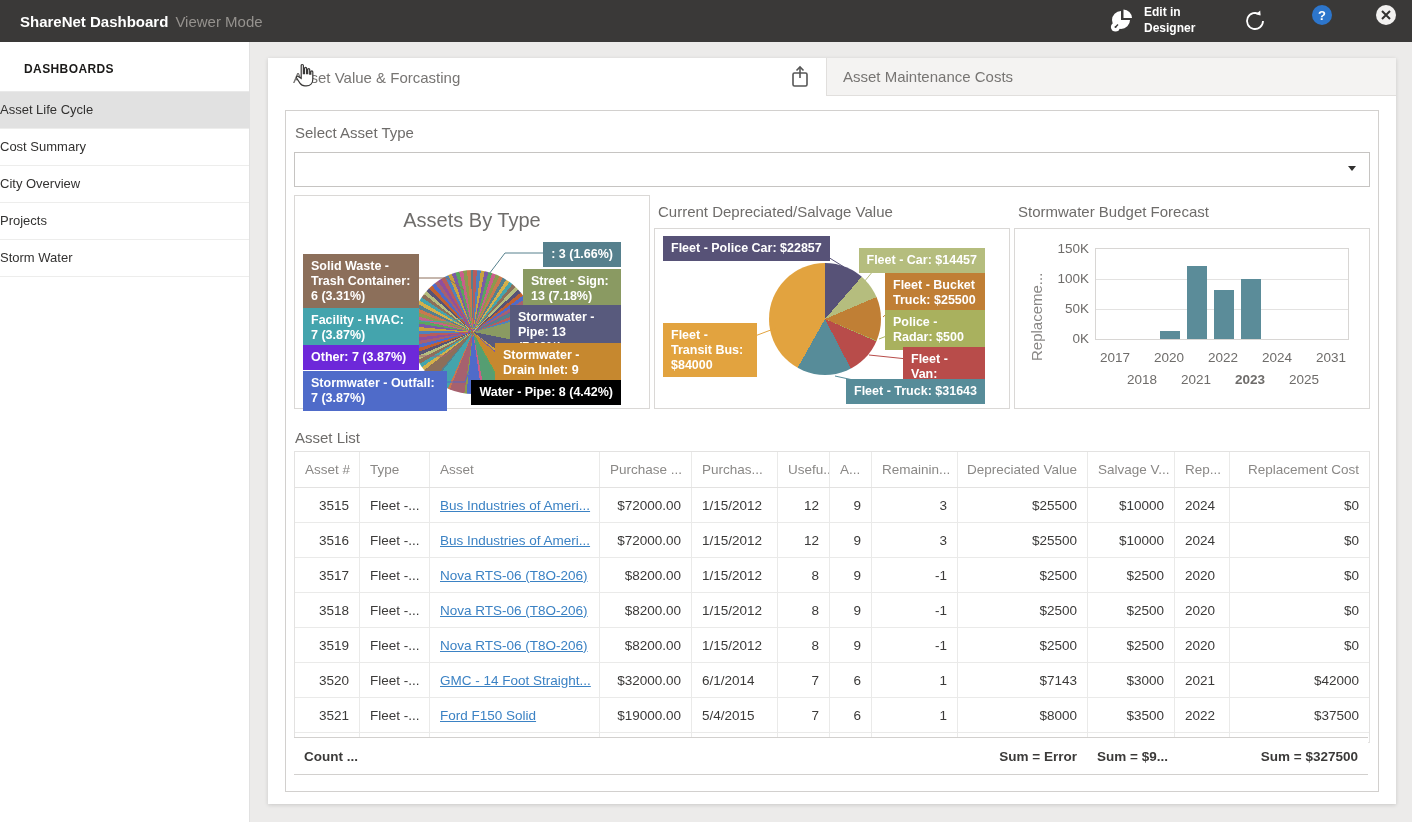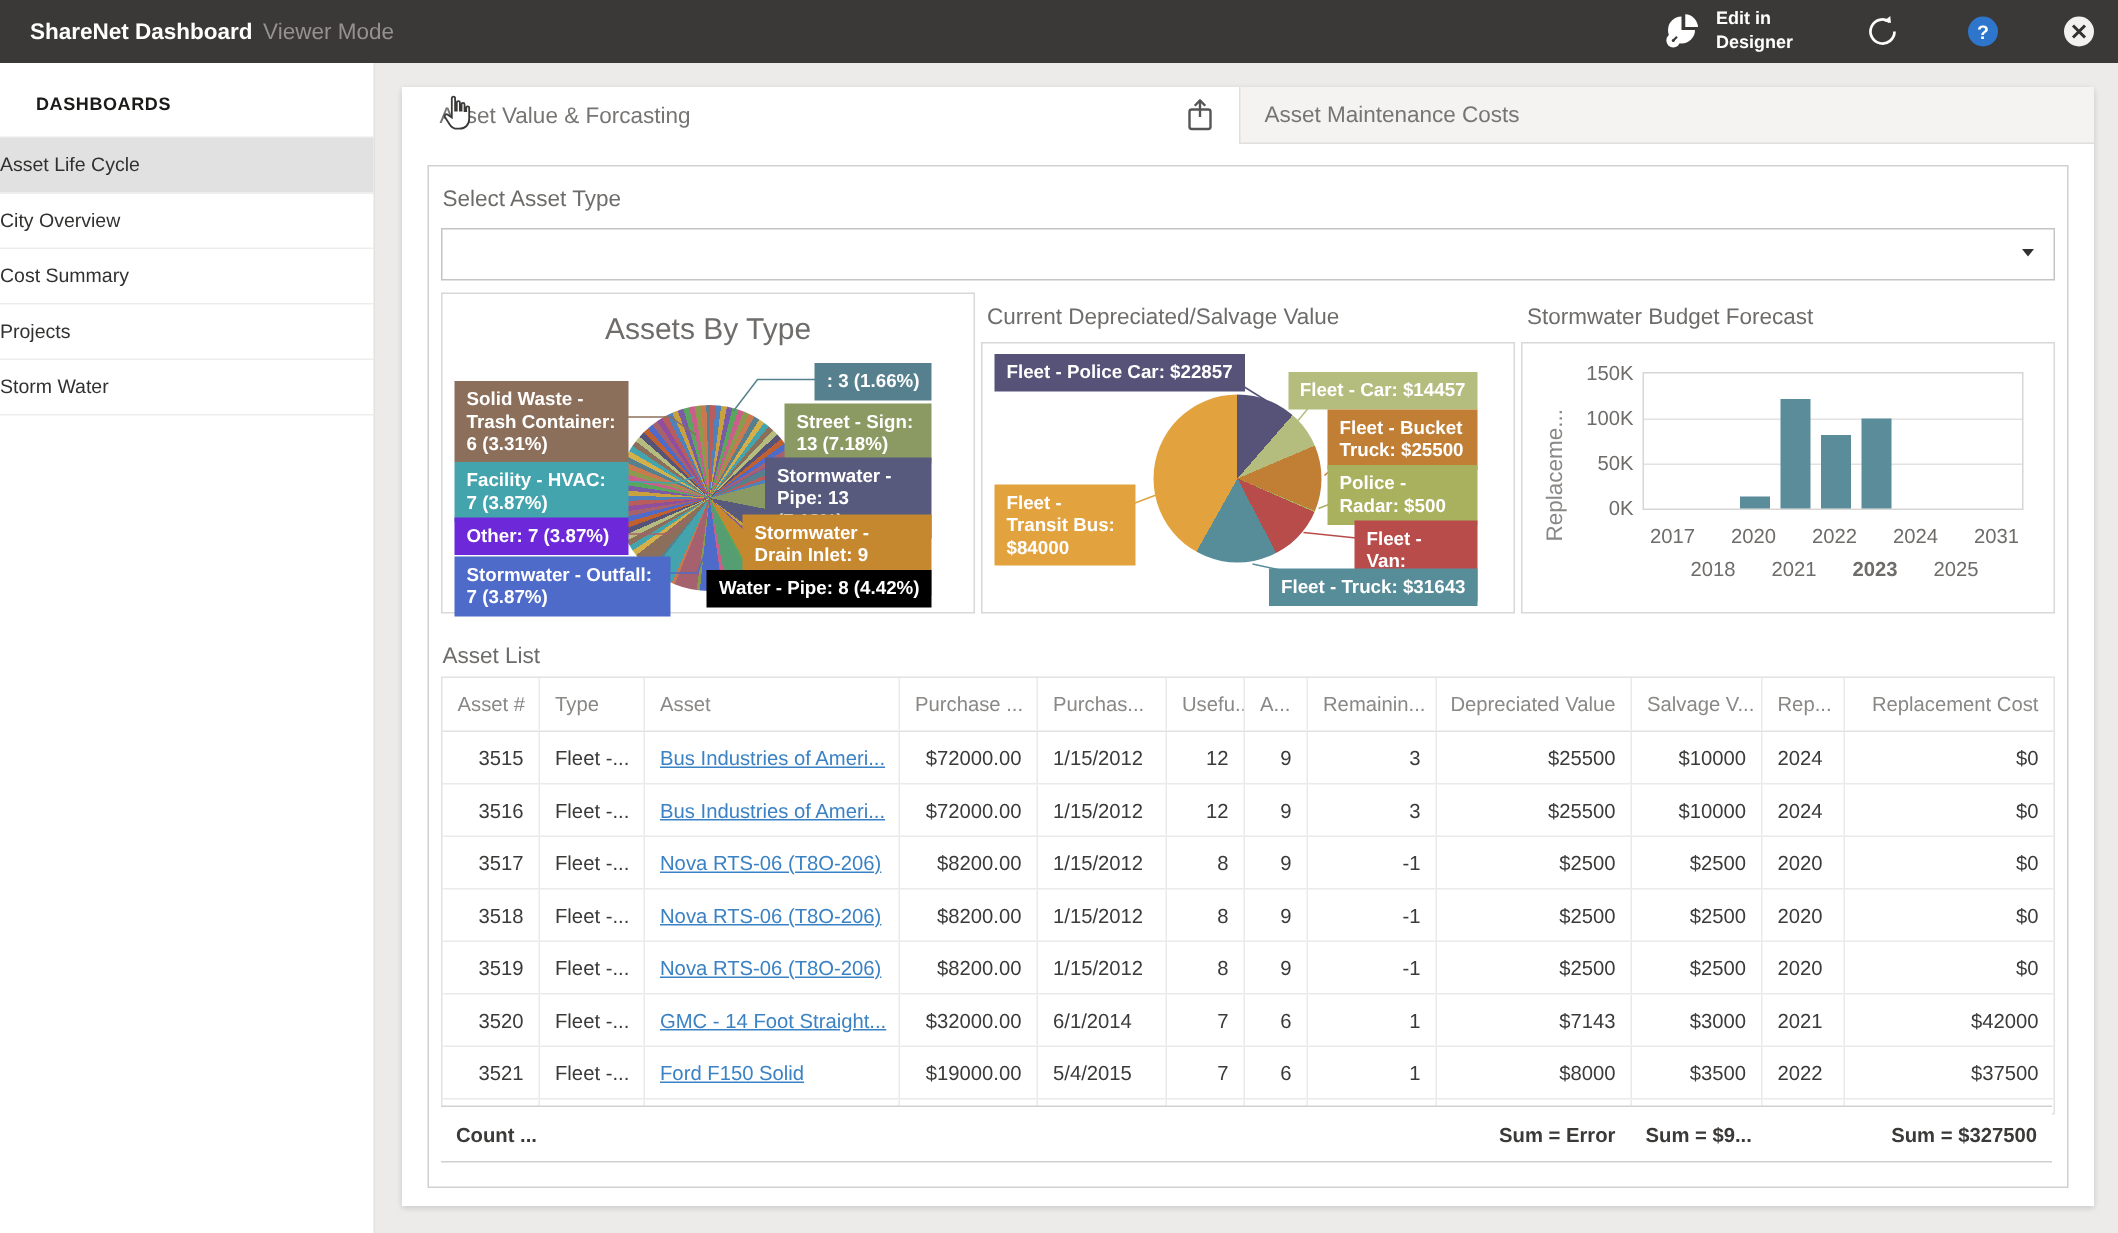--- a/index.html
+++ b/index.html
@@ -4,21 +4,21 @@
 <style>
   html,body{margin:0;padding:0;}
   body{width:1412px;height:822px;position:relative;overflow:hidden;background:#fff;
        font-family:"Liberation Sans","DejaVu Sans",sans-serif;color:#3b3a39;}
 
   
   .topbar{position:absolute;top:0;left:0;width:1412px;height:42px;background:#3a3938;
           display:flex;align-items:center;z-index:20;}
   .tb-title{margin-left:20px;font-size:15px;font-weight:bold;color:#fff;white-space:nowrap;}
   .tb-mode{margin-left:7px;font-size:15px;color:#95928e;}
-  .tb-right{margin-left:auto;display:flex;align-items:center;margin-right:16px;}
+  .tb-right{margin-left:auto;display:flex;margin-right:16px;}
   .tb-edit{display:flex;align-items:center;gap:9px;color:#fff;cursor:default;}
   .tb-edit-label{font-size:12px;font-weight:bold;line-height:1.3;width:54px;}
   .tb-icon{display:flex;align-items:center;justify-content:center;}
   .tb-gap{width:44px;}
   .help-circle{width:20px;height:20px;border-radius:50%;background:#2d76cc;color:#fff;
                font-size:13px;font-weight:bold;display:flex;align-items:center;justify-content:center;}
   .close-circle{width:20px;height:20px;border-radius:50%;background:#f2f1f0;display:flex;
                 align-items:center;justify-content:center;}
 
   
@@ -127,22 +127,22 @@
       <svg width="10" height="10" viewBox="0 0 10 10">
         <path d="M1 1 L9 9 M9 1 L1 9" stroke="#323130" stroke-width="2"></path>
       </svg>
     </span>
   </div>
 </div>
 
 <div class="sidebar">
   <div class="sb-heading">DASHBOARDS</div>
   <div class="sb-item selected">Asset Life Cycle</div>
+  <div class="sb-item">Cost Summary</div>
   <div class="sb-item">City Overview</div>
-  <div class="sb-item">Cost Summary</div>
   <div class="sb-item">Projects</div>
   <div class="sb-item">Storm Water</div>
 </div>
 
 <div class="main">
   <div class="card">
 
     <div class="tabbar">
       <div class="tab-active">
         <span>Asset Value &amp; Forcasting</span>

